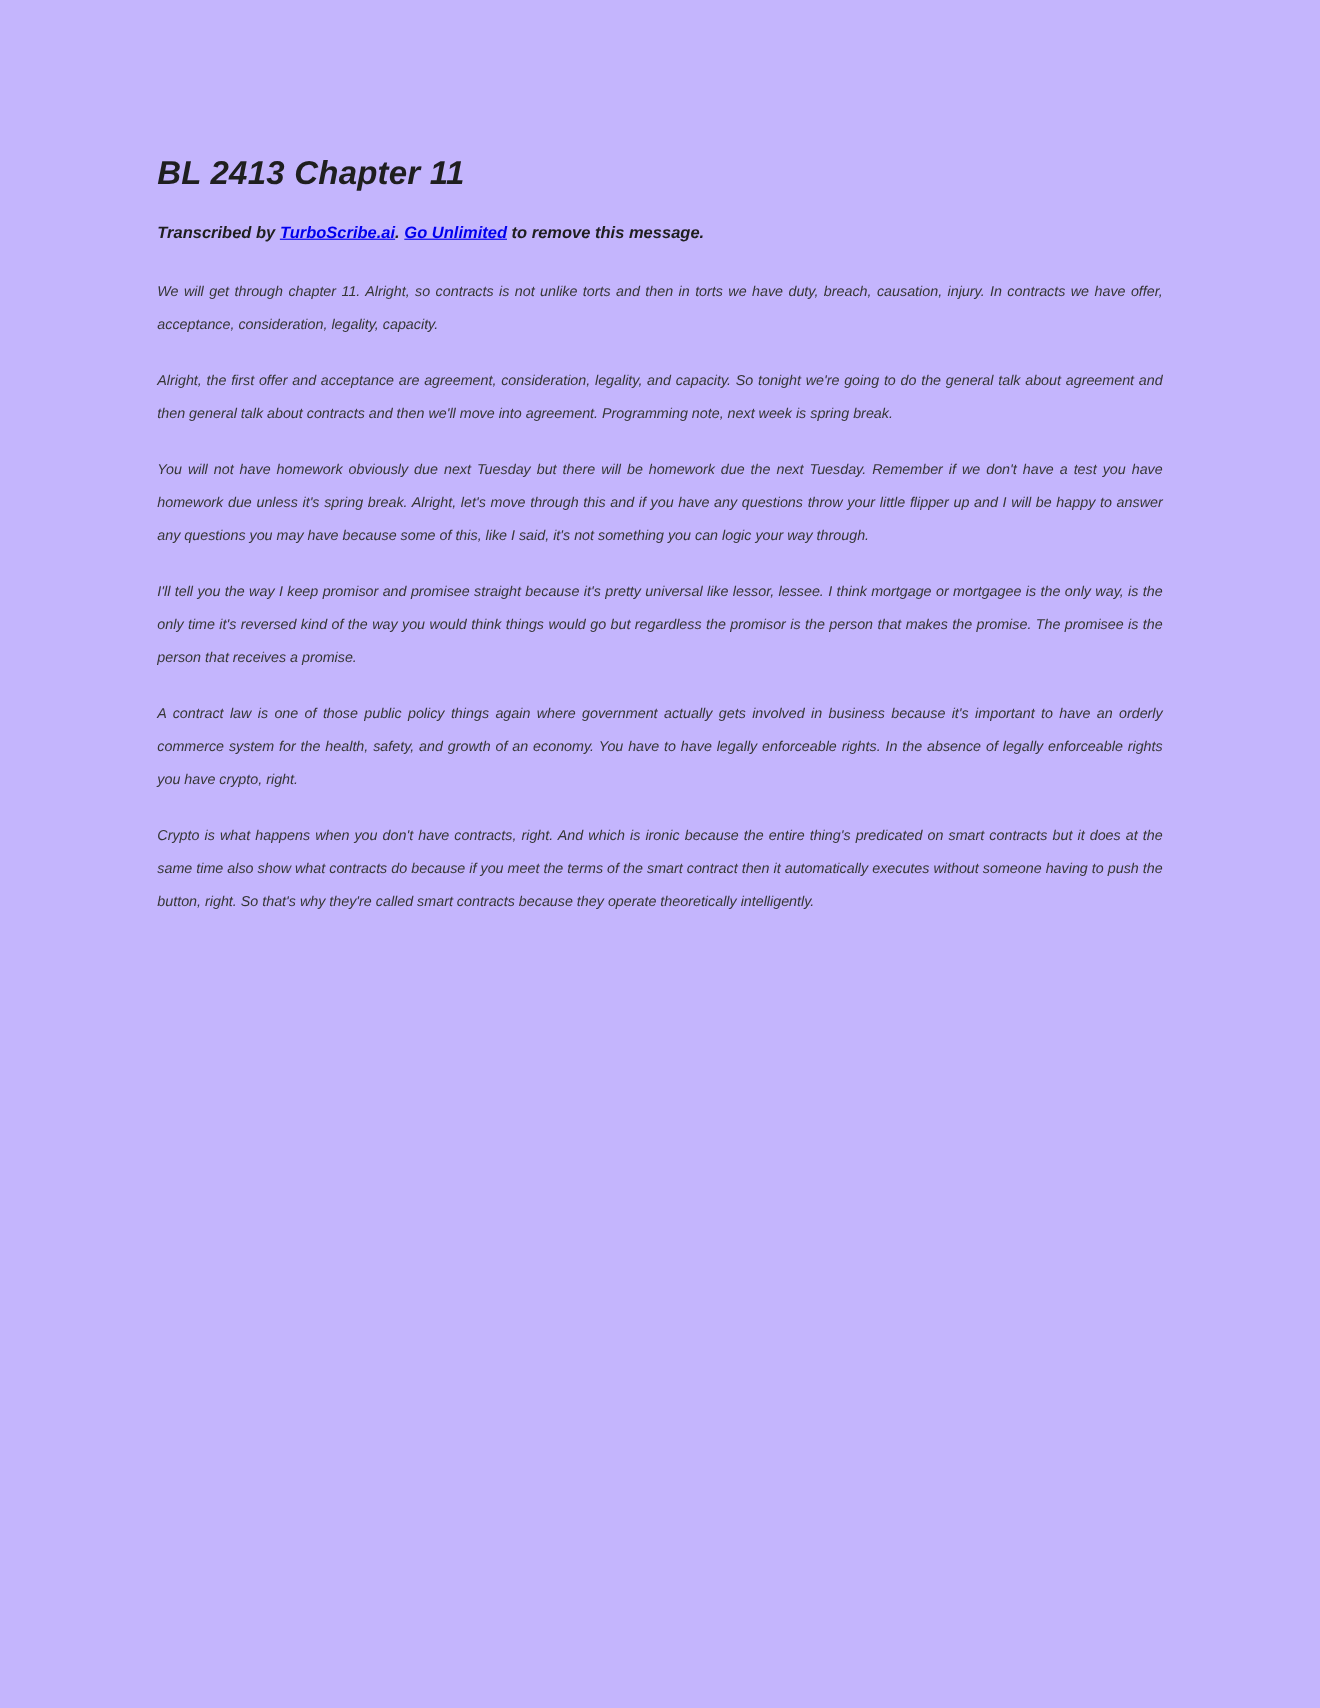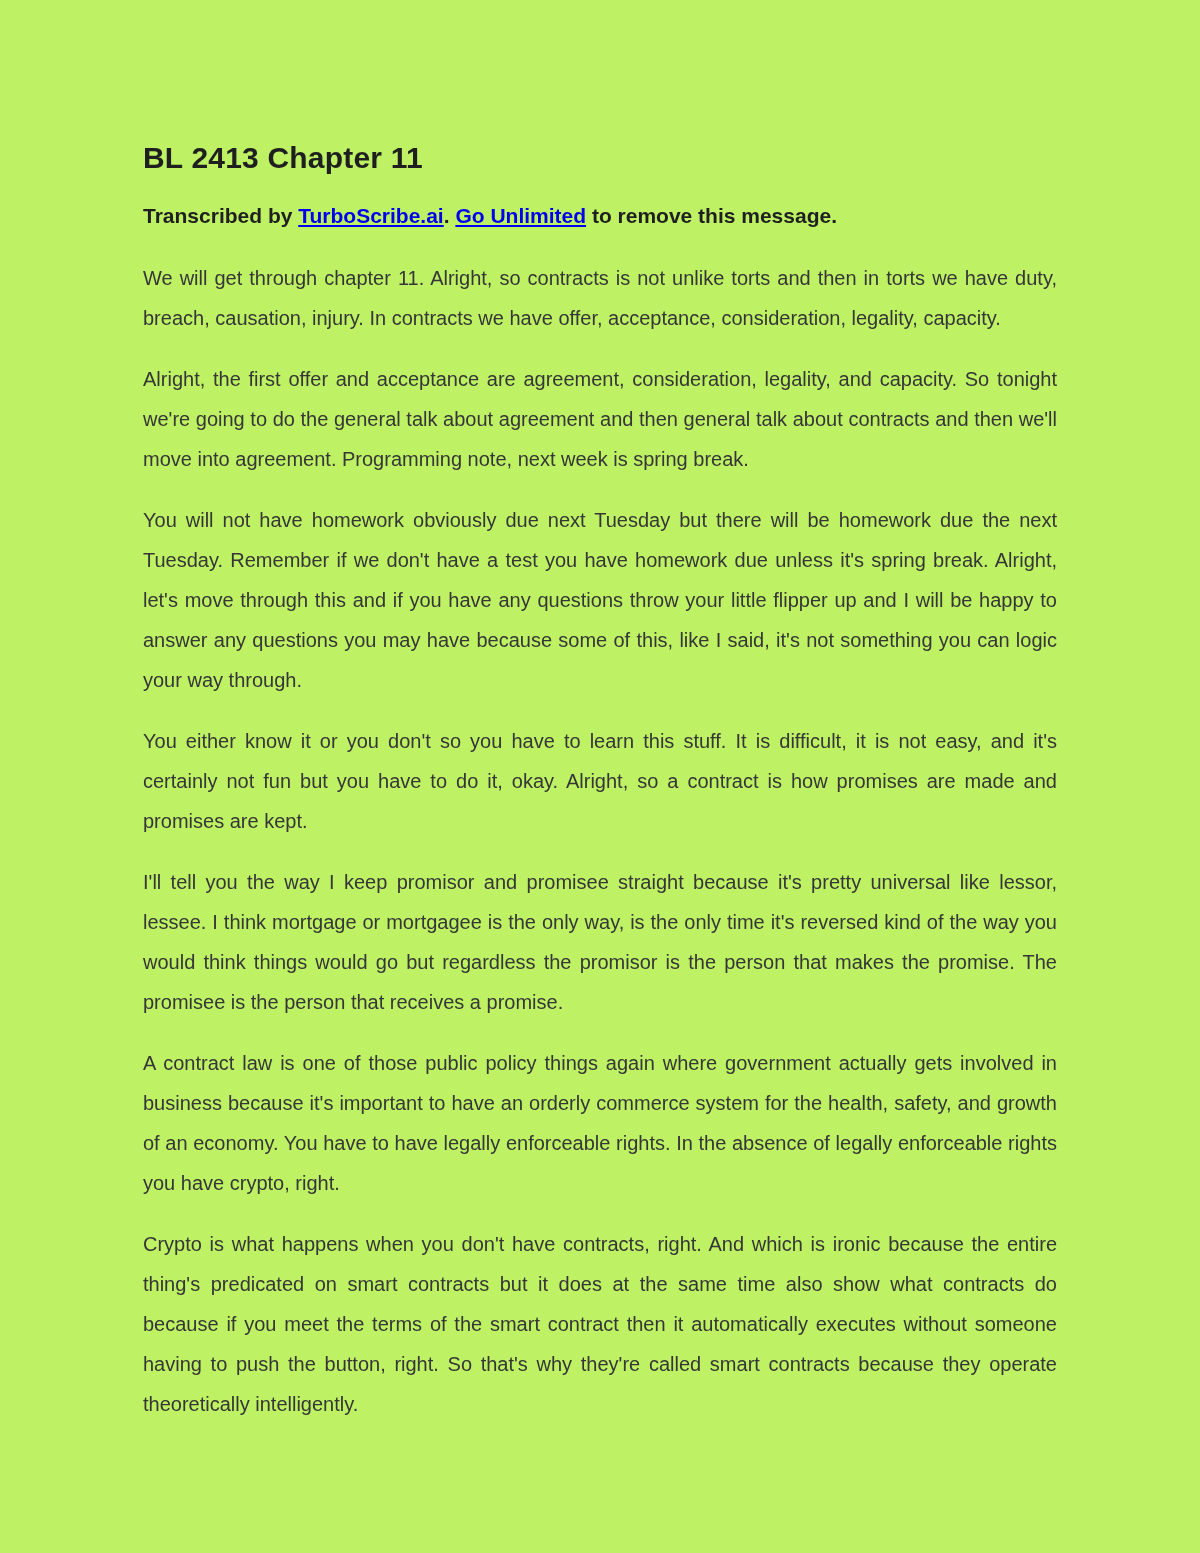--- a/index.html
+++ b/index.html
@@ -11,63 +11,63 @@
     width: 1200px;
     height: 1553px;
     font-family: "Liberation Sans", "DejaVu Sans", sans-serif;
     -webkit-font-smoothing: antialiased;
   }
   .page {
     box-sizing: border-box;
     width: 1200px;
     height: 1553px;
     padding: 140px 143px 16px 143px;
-    background: #bef264;
+    background: #c4b5fd;
     overflow: hidden;
+    font-style: italic;
   }
   h1.doc-title {
     margin: 0 0 26px 0;
     font-size: 30px;
     line-height: 1.2;
     font-weight: 700;
     color: #1f1f1f;
     letter-spacing: 0.2px;
   }
   p.attribution {
     margin: 0 0 28px 0;
-    font-size: 21px;
+    font-size: 15px;
     line-height: 1.35;
     font-weight: 700;
     color: #1f1f1f;
   }
   p.attribution a.link {
     color: #0000ee;
     text-decoration: underline;
     font-weight: 700;
     cursor: pointer;
   }
   p.body-para {
     margin: 0 0 21px 0;
-    font-size: 20px;
-    line-height: 40px;
+    font-size: 13px;
+    line-height: 30px;
     font-weight: 400;
     color: #363636;
     text-align: justify;
   }
 </style>
 </head>
 <body>
 
 <div class="page">
 
   <h1 class="doc-title">BL 2413 Chapter 11</h1>
 
   <p class="attribution"><span>Transcribed by </span><a class="link">TurboScribe.ai</a><span>. </span><a class="link">Go Unlimited</a><span> to remove this message.</span></p>
 
   <p class="body-para">We will get through chapter 11. Alright, so contracts is not unlike torts and then in torts we have duty, breach, causation, injury. In contracts we have offer, acceptance, consideration, legality, capacity.</p>
   <p class="body-para">Alright, the first offer and acceptance are agreement, consideration, legality, and capacity. So tonight we're going to do the general talk about agreement and then general talk about contracts and then we'll move into agreement. Programming note, next week is spring break.</p>
   <p class="body-para">You will not have homework obviously due next Tuesday but there will be homework due the next Tuesday. Remember if we don't have a test you have homework due unless it's spring break. Alright, let's move through this and if you have any questions throw your little flipper up and I will be happy to answer any questions you may have because some of this, like I said, it's not something you can logic your way through.</p>
-  <p class="body-para">You either know it or you don't so you have to learn this stuff. It is difficult, it is not easy, and it's certainly not fun but you have to do it, okay. Alright, so a contract is how promises are made and promises are kept.</p>
   <p class="body-para">I'll tell you the way I keep promisor and promisee straight because it's pretty universal like lessor, lessee. I think mortgage or mortgagee is the only way, is the only time it's reversed kind of the way you would think things would go but regardless the promisor is the person that makes the promise. The promisee is the person that receives a promise.</p>
   <p class="body-para">A contract law is one of those public policy things again where government actually gets involved in business because it's important to have an orderly commerce system for the health, safety, and growth of an economy. You have to have legally enforceable rights. In the absence of legally enforceable rights you have crypto, right.</p>
   <p class="body-para">Crypto is what happens when you don't have contracts, right. And which is ironic because the entire thing's predicated on smart contracts but it does at the same time also show what contracts do because if you meet the terms of the smart contract then it automatically executes without someone having to push the button, right. So that's why they're called smart contracts because they operate theoretically intelligently.</p>
 
 </div>
 
 </body></html>

